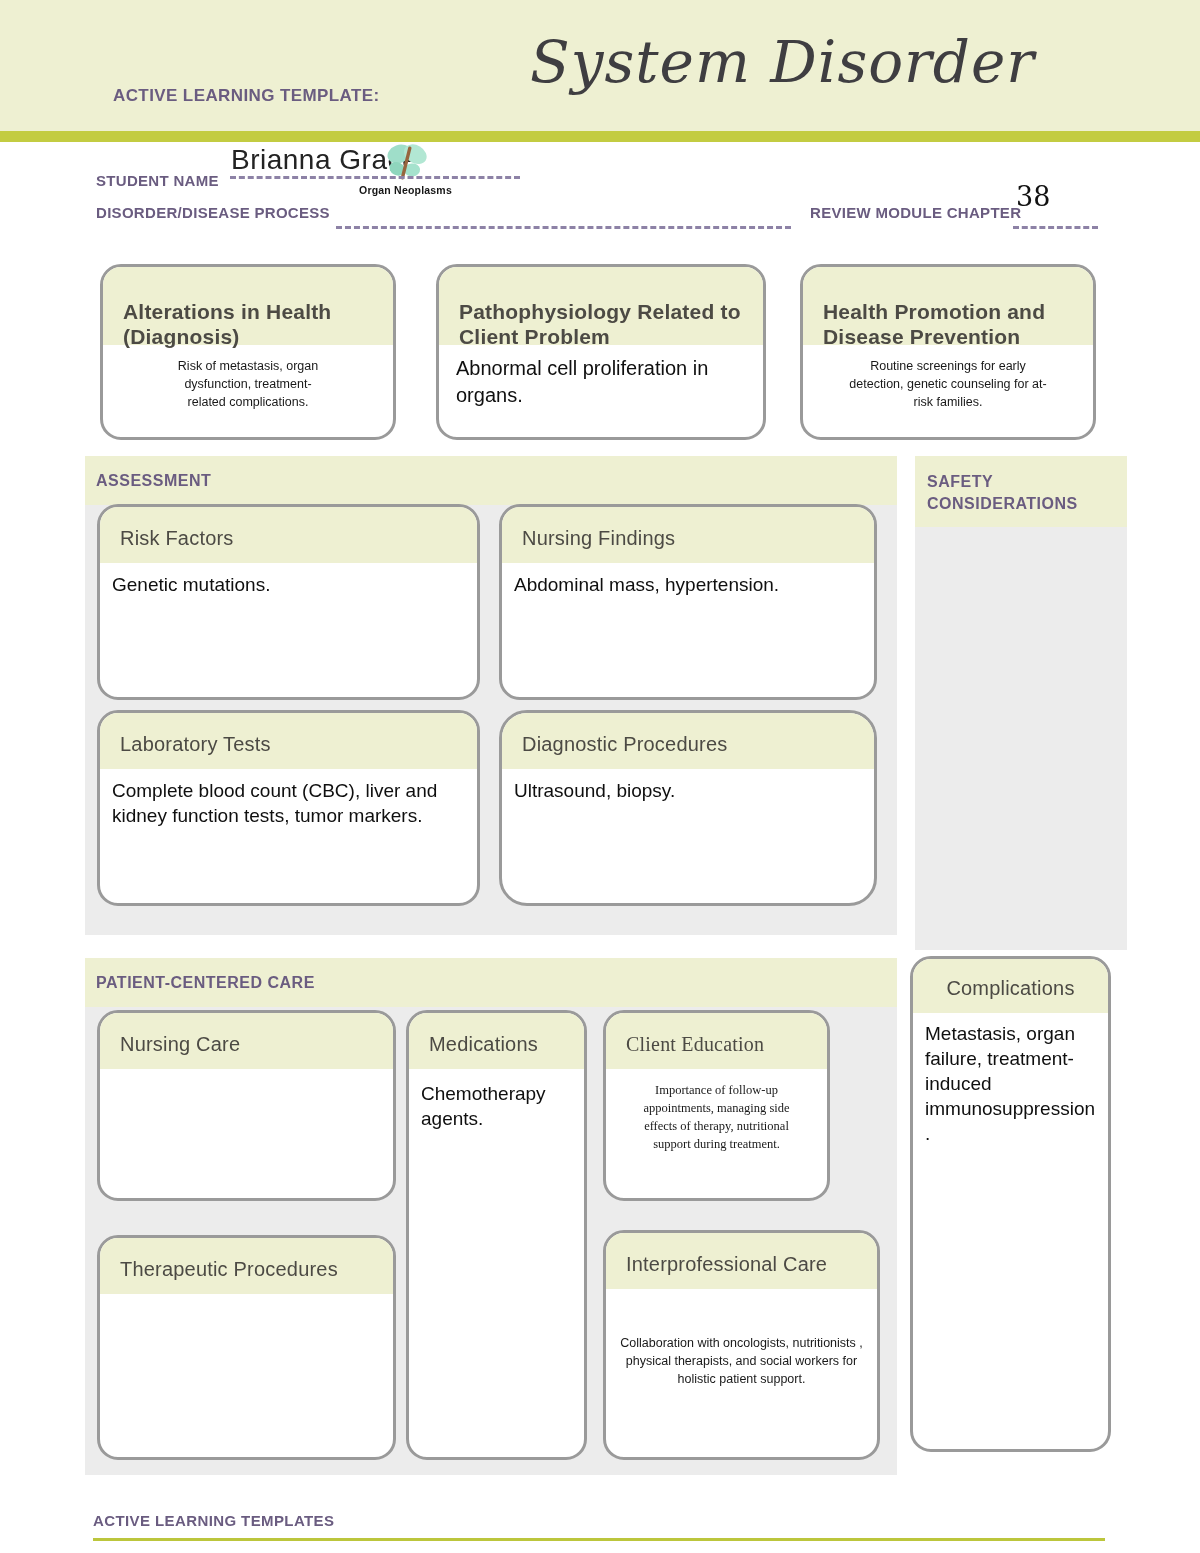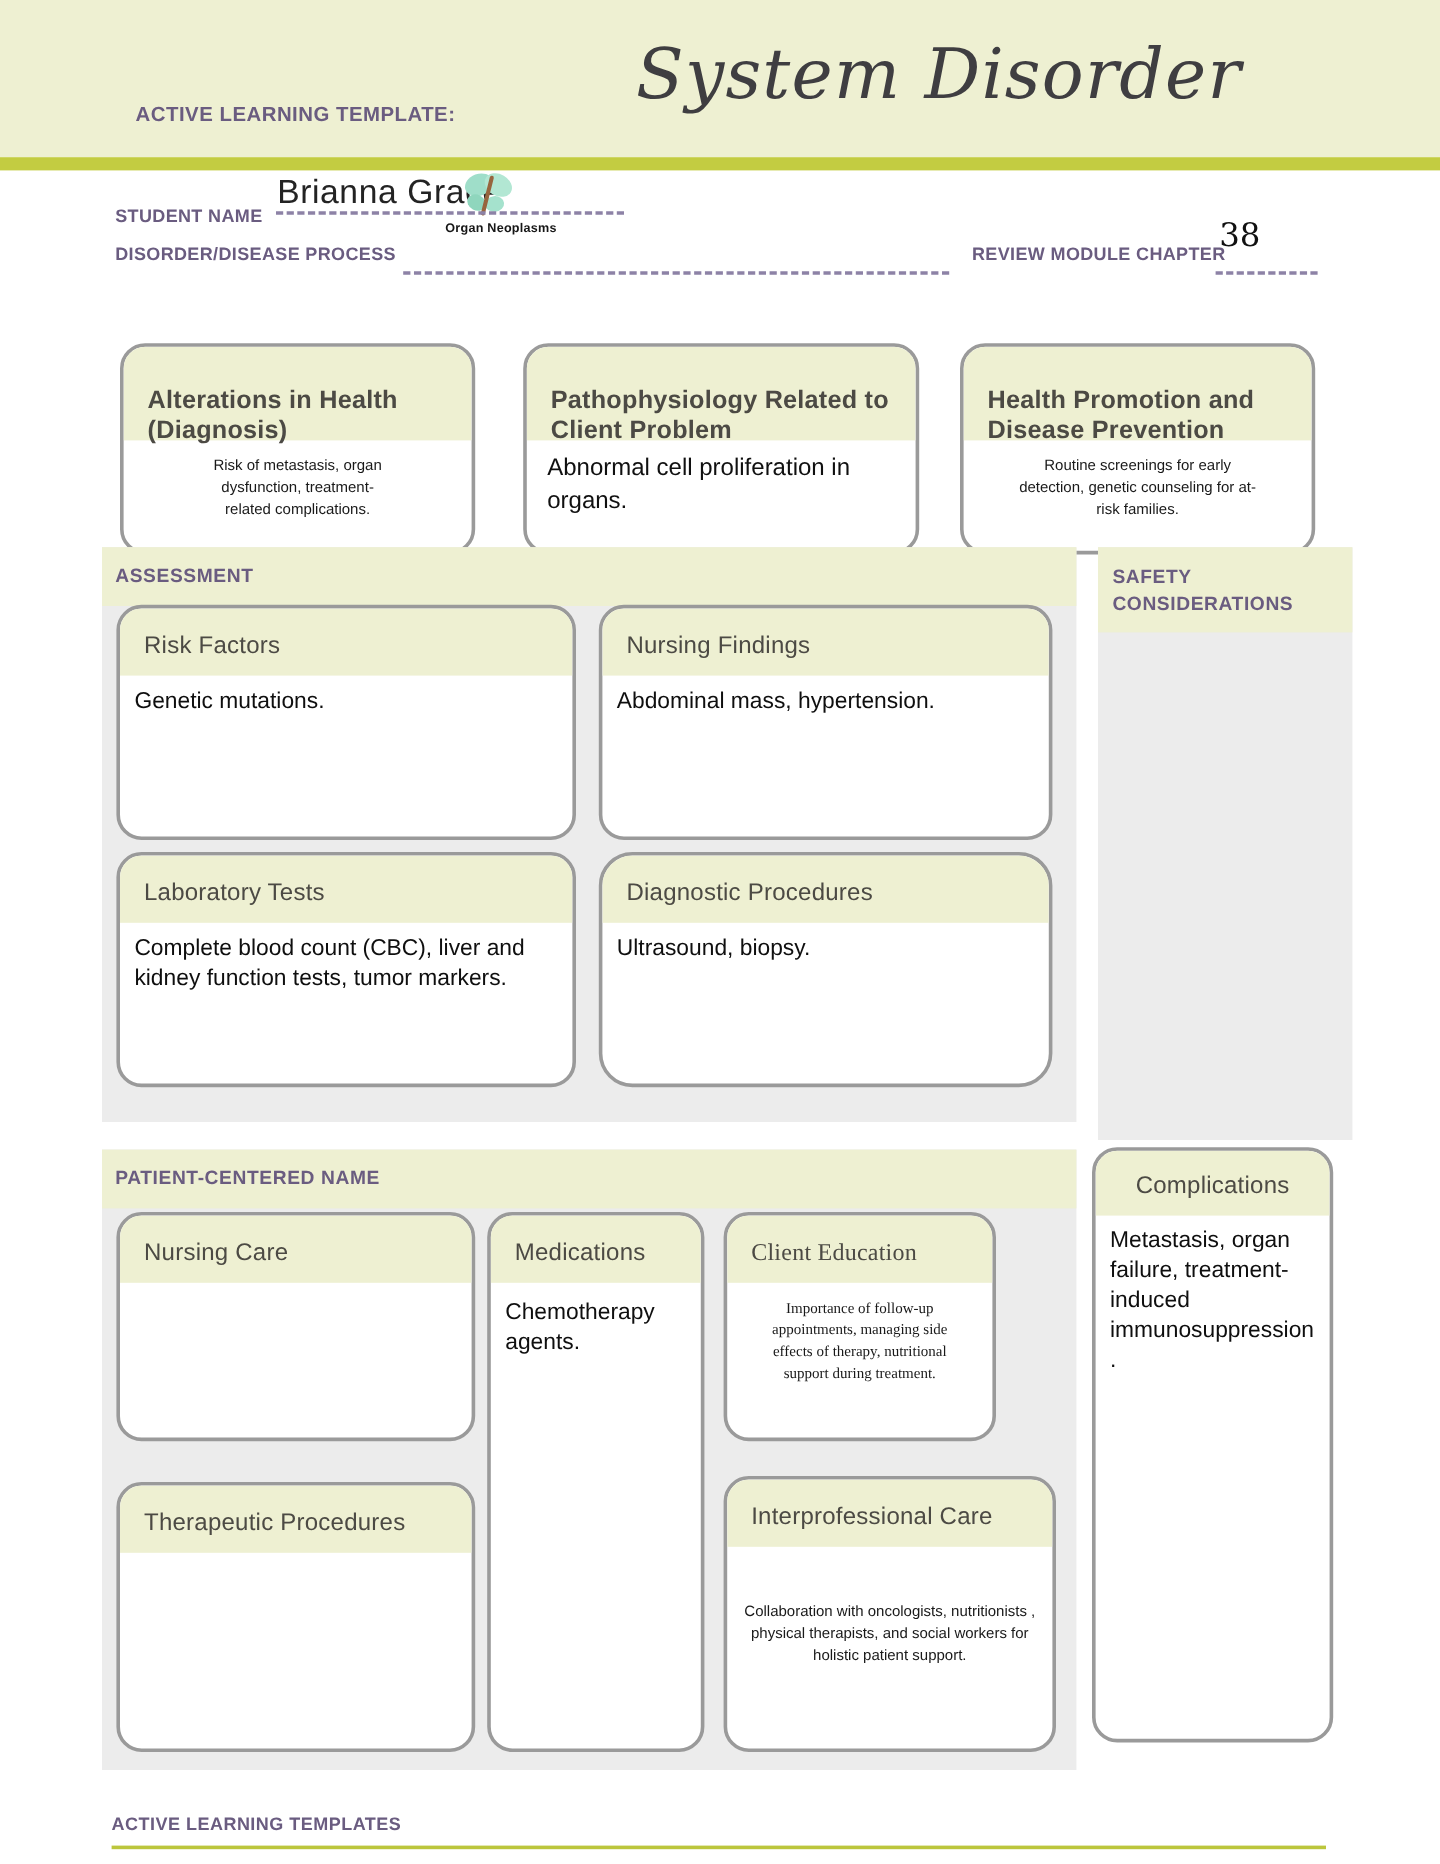--- a/index.html
+++ b/index.html
@@ -15,32 +15,32 @@
   .accent-bar{position:absolute;left:0;top:131px;width:1200px;height:11px;background:#c3cc41;}
 
   
   .label{position:absolute;font-size:15px;font-weight:600;color:#6a5c80;letter-spacing:.3px;}
   .student-label{left:96px;top:172px;}
   .disorder-label{left:96px;top:204px;}
   .review-label{left:810px;top:204px;}
   .student-name-value{position:absolute;left:231px;top:144px;font-size:28px;color:#232323;letter-spacing:.5px;}
   .review-value{position:absolute;left:1016px;top:181px;font-family:"DejaVu Serif",serif;
                 font-size:27px;color:#111;}
-  .name-annotation{position:absolute;left:340px;top:184px;width:155px;text-align:center;
+  .name-annotation{position:absolute;left:328px;top:184px;width:155px;text-align:center;
                    font-size:10.5px;font-weight:700;color:#161616;letter-spacing:.2px;}
   .dashes{position:absolute;height:0;border-bottom:3px dashed #8d82a6;}
   .name-underline{left:230px;top:176px;width:290px;}
   .disorder-underline{left:336px;top:226px;width:455px;}
   .review-underline{left:1013px;top:226px;width:85px;}
   .butterfly{position:absolute;left:383px;top:140px;width:46px;height:46px;}
 
   
   .tbox,.abox,.comp{background:#fff;border:3px solid #9a9a9a;border-radius:21px;overflow:hidden;
                     box-sizing:border-box;}
-  .tbox{position:absolute;top:264px;height:176px;margin-top:22px;}
+  .tbox{position:absolute;top:264px;height:176px;}
   .t1{left:100px;width:296px;} .t2{left:436px;width:330px;} .t3{left:800px;width:296px;}
   .tbox-head{height:62px;background:#eef0d2;padding:16px 0 0 20px;}
   .tbox-title{font-size:21px;color:#4c4a44;line-height:1.18;letter-spacing:.2px;}
   .w215{width:215px;} .w285{width:285px;} .w255{width:255px;}
   .small-centered{text-align:center;font-size:12.5px;line-height:1.45;color:#191919;}
   .t1 .tbox-body{width:165px;margin:12px auto 0;}
   .t3 .tbox-body{width:205px;margin:12px auto 0;}
   .t2 .tbox-body{padding:10px 20px 0 17px;font-size:20px;line-height:1.35;color:#101010;}
 
   
@@ -176,21 +176,21 @@
 
   <section class="safety-panel">
     <div class="safety-head">
       <h2 class="section-label">SAFETY CONSIDERATIONS</h2>
     </div>
     <div class="safety-body"></div>
   </section>
 
   <section class="gray-section pcc">
     <div class="section-band">
-      <h2 class="section-label">PATIENT-CENTERED NAME</h2>
+      <h2 class="section-label">PATIENT-CENTERED CARE</h2>
     </div>
 
     <div class="abox nursing">
       <div class="abox-head">
         <span class="abox-title">Nursing Care</span>
       </div>
       <div class="abox-body"></div>
     </div>
 
     <div class="abox medications">

